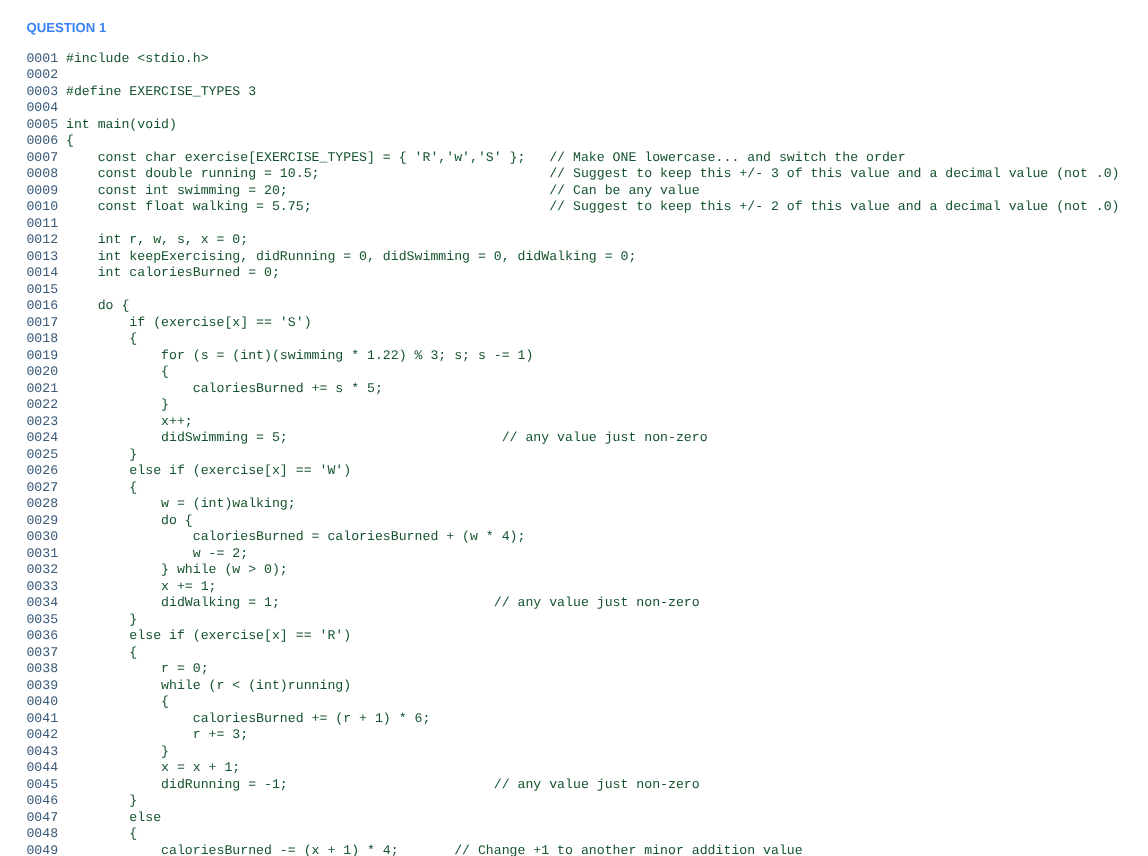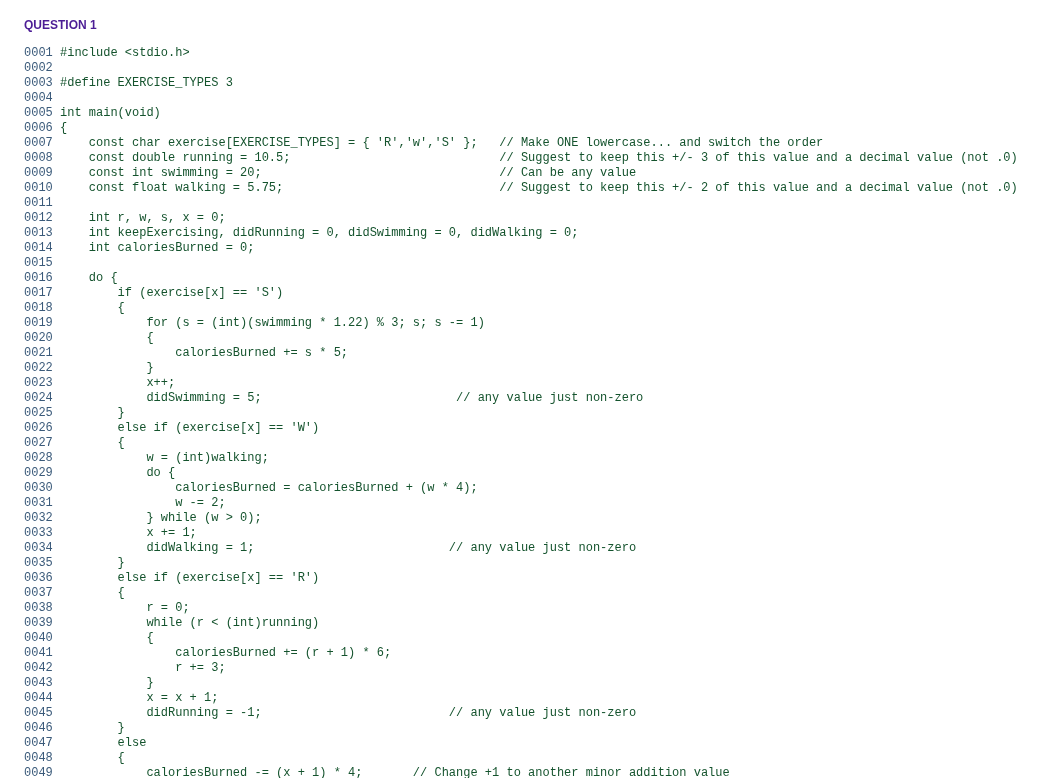--- a/index.html
+++ b/index.html
@@ -6,21 +6,21 @@
   body {
     background: #fff;
     font-family: sans-serif;
     padding: 18px 24px;
     color: #333;
     width: 1044px;
   }
   .question-title {
     font-weight: bold;
     font-size: 12px;
-    color: #4c1d95;
+    color: #3b82f6;
     margin-bottom: 14px;
   }
   .code-block {
     font-family: "Courier New", Courier, monospace;
     font-size: 12px;
     line-height: 1.25;
     white-space: pre;
     color: #3a5a7a;
   }
   .line {

